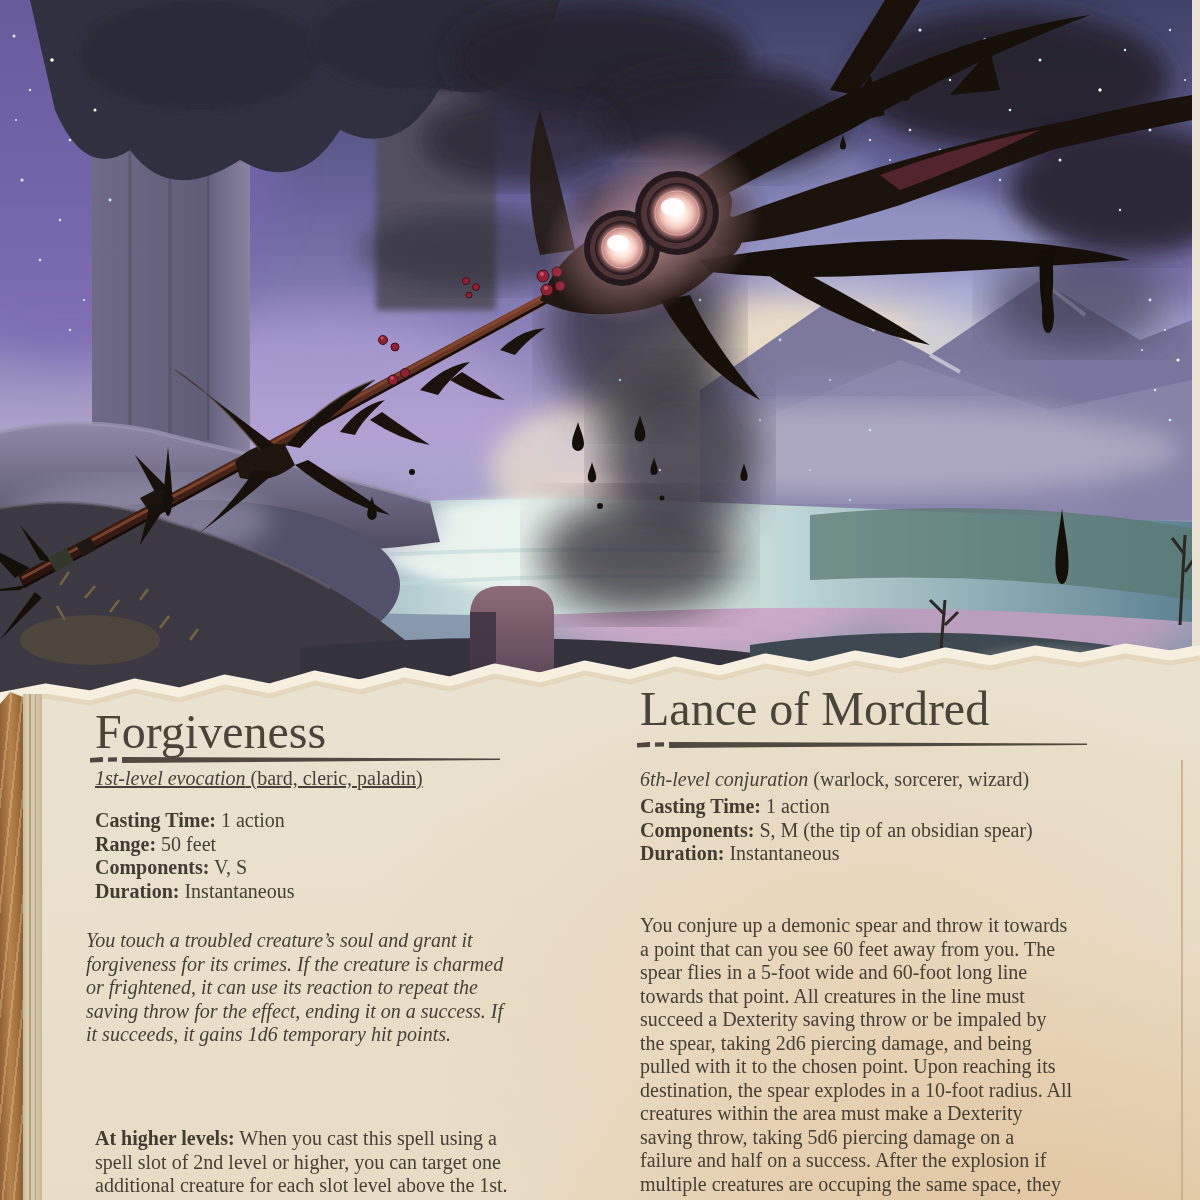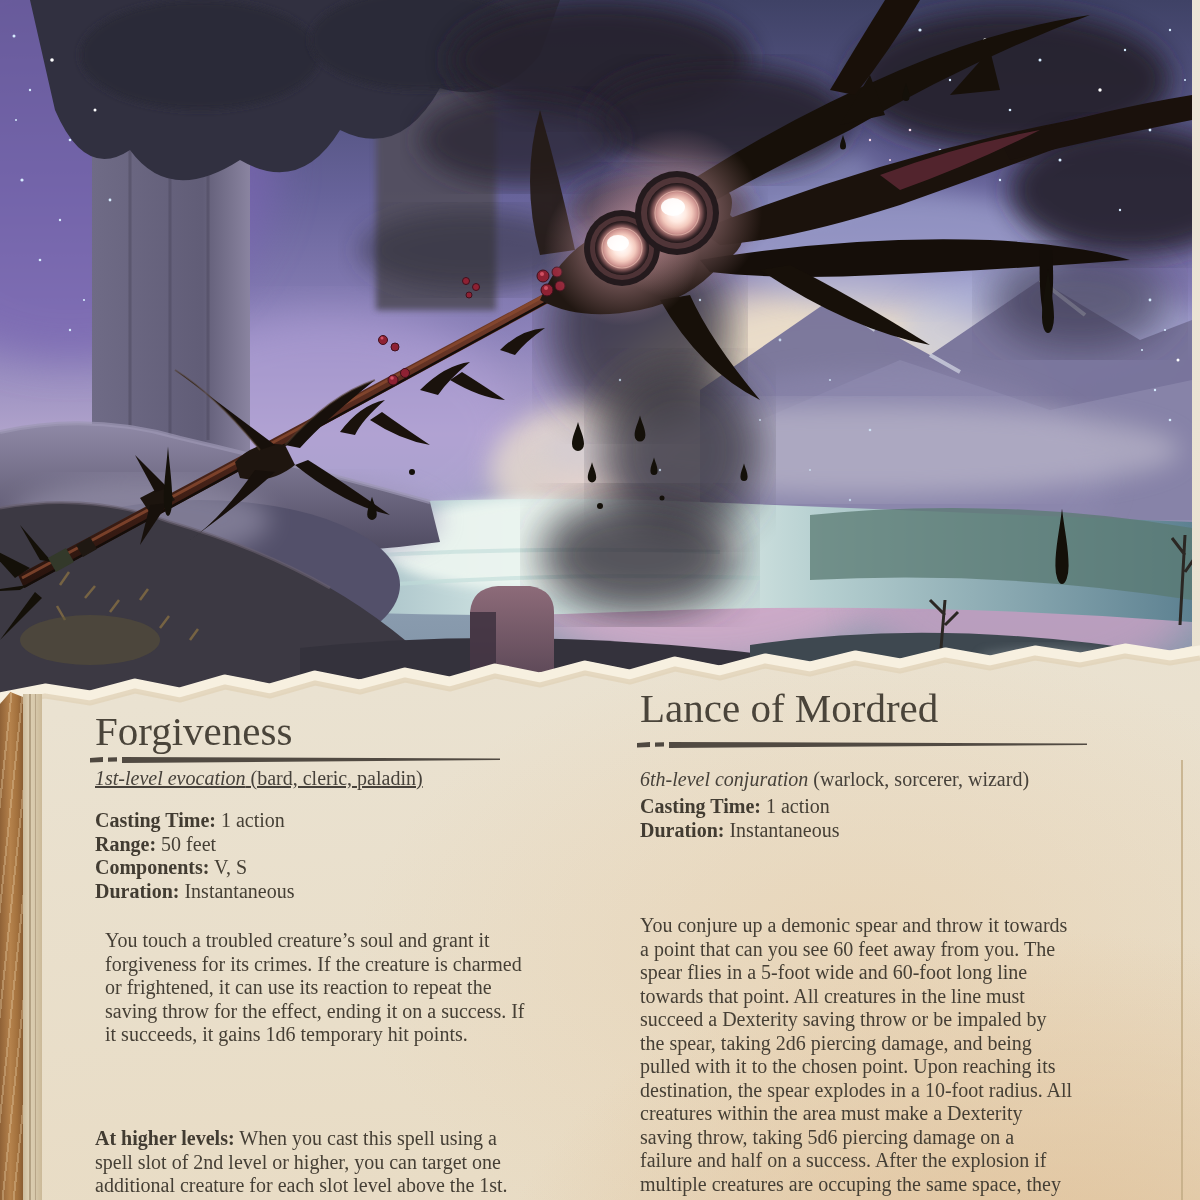--- a/index.html
+++ b/index.html
@@ -23,30 +23,30 @@
       linear-gradient(90deg,#8f6136,#b5824c 45%,#a3713d 75%,#8a5d33);
     clip-path:polygon(0 16px,45% 4px,100% 9px,100% 100%,0 100%);
   }
   .edge-band{
     position:absolute;left:23px;top:694px;width:19px;height:506px;
     background:
       linear-gradient(90deg, rgba(0,0,0,0) 0 6px, #b3a183 6px 8px, rgba(0,0,0,0) 8px 12px, #b7a588 12px 13.5px, rgba(0,0,0,0) 13.5px),
       linear-gradient(90deg,#cbbb9d,#ddcfb3 30%,#d5c6a8 70%,#cbb998);
   }
   .crease-right{position:absolute;left:1181px;top:760px;width:2px;height:440px;background:#c2ab85;opacity:.8;}
-  .t{position:absolute;font-size:41px;line-height:41px;font-weight:normal;color:#4a443a;margin:0;}
+  .t{position:absolute;font-size:48px;line-height:41px;font-weight:normal;color:#4a443a;margin:0;}
   .rule{position:absolute;}
   .sub{position:absolute;font-size:20px;line-height:23px;margin:0;color:#46413a;}
   .sub em{font-style:italic;}
   .stats{position:absolute;font-size:20px;line-height:23.5px;}
   .stats b, .b2 b{font-weight:bold;color:#423c32;}
   .bodytext{position:absolute;font-size:20px;line-height:23.5px;margin:0;}
   .pre{white-space:pre-line;}
   .lt{left:95px;top:711px;} .lr{left:90px;top:753px;} .ls{left:95px;top:767px;text-decoration:underline;}
-  .lstats{left:95px;top:809px;} .lp1{left:105px;top:929px;width:485px;} .lp2{left:95px;top:1127px;width:485px;}
+  .lstats{left:95px;top:809px;} .lp1{left:86px;top:929px;width:485px;font-style:italic;} .lp2{left:95px;top:1127px;width:485px;}
   .rt{left:640px;top:688px;} .rr{left:637px;top:738px;} .rs{left:640px;top:752px;margin-top:16px;}
   .rstats{left:640px;top:795px;} .rp1{left:640px;top:914px;width:545px;}
 </style>
 </head>
 <body>
 
 <div class="page">
 
   <div class="art">
   <svg width="1192" height="700" viewBox="0 0 1192 700">
@@ -377,20 +377,21 @@
 
   <h1 class="t rt">Lance of Mordred</h1>
   <svg class="rule rr" width="450" height="14" viewBox="0 0 450 14">
     <path d="M0,5 L13,4 L13,9 L0,9.5 Z" fill="#4f4840"></path>
     <path d="M18,4.6 L27,4.2 L27,8.6 L18,8.8 Z" fill="#4f4840"></path>
     <path d="M32,4 L450,5.4 L450,7 L32,10 Z" fill="#514a42"></path>
   </svg>
   <p class="sub rs"><em>6th-level conjuration</em><span> (warlock, sorcerer, wizard)</span></p>
   <div class="stats rstats">
     <div class="stat"><b>Casting Time:</b><span> 1 action</span></div>
+    <div class="stat"><b>Components:</b><span> S, M (the tip of an obsidian spear)</span></div>
     <div class="stat"><b>Duration:</b><span> Instantaneous</span></div>
   </div>
   <p class="bodytext pre rp1">You conjure up a demonic spear and throw it towards
 a point that can you see 60 feet away from you. The
 spear flies in a 5-foot wide and 60-foot long line
 towards that point. All creatures in the line must
 succeed a Dexterity saving throw or be impaled by
 the spear, taking 2d6 piercing damage, and being
 pulled with it to the chosen point. Upon reaching its
 destination, the spear explodes in a 10-foot radius. All

